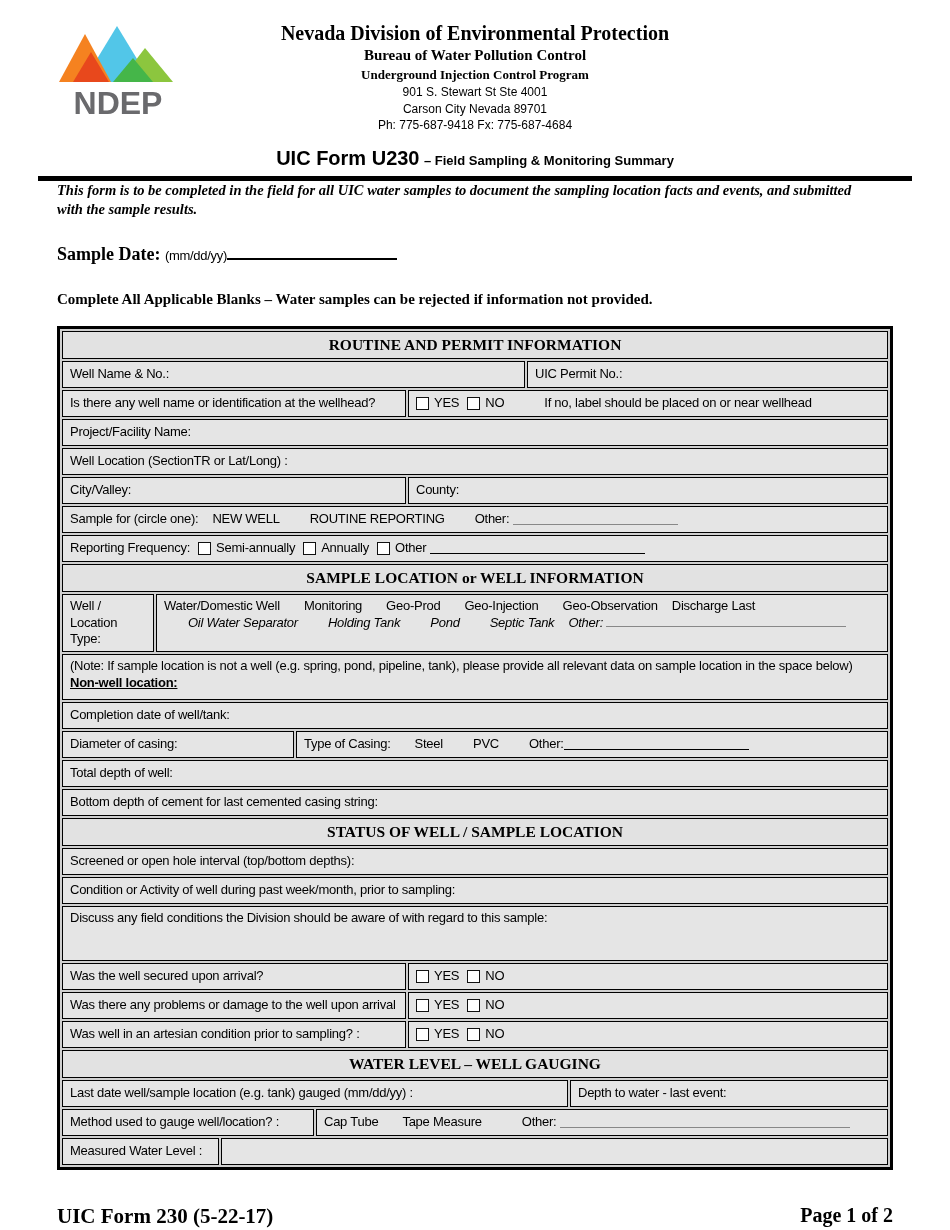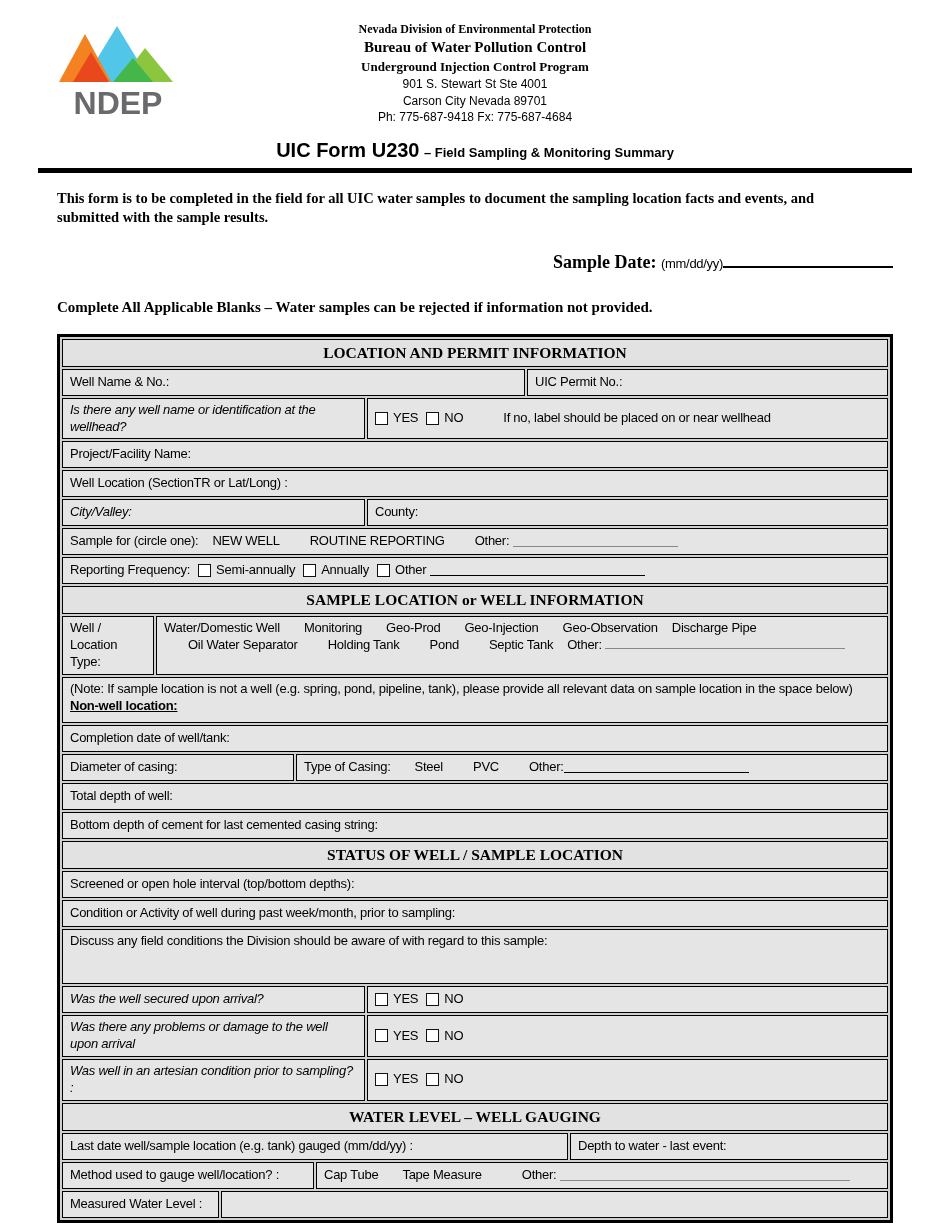--- a/index.html
+++ b/index.html
@@ -6,32 +6,32 @@
   html,body { background:#fff; }
   .page {
     position:relative; width:950px; height:1230px; margin:0 auto;
     background:#fff; font-family:"Liberation Sans", sans-serif; color:#000;
     overflow:hidden;
   }
   
   .hdr { position:relative; padding-top:22px; }
   .logo { position:absolute; left:57px; top:22px; width:122px; height:96px; }
   .hdr-center { text-align:center; }
-  .org1 { font-family:"Liberation Serif", serif; font-weight:bold; font-size:12px; }
+  .org1 { font-family:"Liberation Serif", serif; font-weight:bold; font-size:20px; }
   .org2 { font-family:"Liberation Serif", serif; font-weight:bold; font-size:15px; margin-top:2px;}
   .org3 { font-family:"Liberation Serif", serif; font-weight:bold; font-size:13px; margin-top:3px;}
   .addr { font-size:12px; line-height:14.5px; margin-top:2px; }
   .title-line { text-align:center; margin-top:14px; font-weight:bold; }
   .title-main { font-size:20px; }
   .title-sub  { font-size:13px; }
   .double-rule { margin:6px 38px 0 38px; height:3px; border-top:3px solid #000; border-bottom:2px solid #000; }
   
-  .intro { margin:16px 57px 0 57px; width:820px;
-    font-family:"Liberation Serif", serif; font-weight:bold; font-size:14.5px; line-height:1.35; }
-  .sample-date { margin:24px 57px 0 57px;text-align:right; }
+  .intro { margin:0 57px 0 57px; width:820px;
+    font-family:"Liberation Serif", serif; font-weight:bold; font-size:14.5px; line-height:1.35;font-style:italic; }
+  .sample-date { margin:24px 57px 0 57px; }
   .sd-label { font-family:"Liberation Serif", serif; font-weight:bold; font-size:18px; }
   .sd-fmt { font-size:13px; letter-spacing:-0.3px; }
   .blank { display:inline-block; border-bottom:2px solid #000; height:14px; vertical-align:baseline; }
   .blank.gray { border-bottom:1px solid #888; height:11px; }
   .blank.thin { border-bottom:1px solid #000; height:11px; }
   .w170 { width:170px; } .w165 { width:165px; } .w215 { width:215px; }
   .w240 { width:240px; } .w185 { width:185px; } .w290 { width:290px; }
   .complete-note { margin:26px 57px 0 57px;
     font-family:"Liberation Serif", serif; font-weight:bold; font-size:15px; }
   
@@ -46,25 +46,25 @@
   .sec-head { flex:1; background:#e2e2e2; border:1px solid #000; text-align:center;
     font-family:"Liberation Serif", serif; font-weight:bold; font-size:15.5px;
     padding:4px 0; letter-spacing:0; }
   .cb { display:inline-block; width:13px; height:13px; border:1.6px solid #111;
     background:#fff; vertical-align:-2px; margin-right:5px; flex:none; }
   .gap8 { display:inline-block; width:8px; } .gap14 { display:inline-block; width:14px; }
   .gap24 { display:inline-block; width:24px; } .gap30 { display:inline-block; width:30px; }
   .gap40 { display:inline-block; width:40px; }
   .opt { white-space:nowrap; }
   .tall42 { min-height:44px; } .tall48 { min-height:46px; } .tall56 { min-height:55px; align-items:flex-start; }
-  .indent { padding-left:24px; }
+  .indent { padding-left:24px;font-style:italic; }
   .nonwell { font-weight:bold; text-decoration:underline; }
   
   .c56 { width:463px; } .c44 { flex:1; }
-  .c41 { width:303px;font-style:italic; } .c59 { flex:1; }
+  .c41 { width:344px; } .c59 { flex:1; }
   .c11 { width:92px; } .c89 { flex:1; }
   .c31 { width:232px; } .c69 { flex:1; }
   .c61 { width:506px; } .c39 { flex:1; }
   .c27 { width:252px; } .c73 { flex:1; }
   .c19 { width:157px; } .c81 { flex:1; }
   .full { flex:1; }
   
   .footer { margin:34px 57px 0 57px; display:flex; justify-content:space-between;
     font-family:"Liberation Serif", serif; font-weight:bold; }
   .foot-left { font-size:21px; } .foot-right { font-size:20px; }
@@ -103,21 +103,21 @@
   <div class="sample-date">
     <span class="sd-label">Sample Date:</span>
     <span class="sd-fmt">(mm/dd/yy)</span><span class="blank w170"></span>
   </div>
 
   <div class="complete-note">Complete All Applicable Blanks – Water samples can be rejected if information not provided.</div>
 
   <div class="ftable">
 
     <div class="trow">
-        <div class="sec-head">LOCATION AND PERMIT INFORMATION</div>
+        <div class="sec-head">ROUTINE AND PERMIT INFORMATION</div>
       </div>
 
     <div class="trow">
       <div class="tc c56">
         <span class="lbl">Well Name &amp; No.:</span>
       </div>
       <div class="tc c44">
         <span class="lbl">UIC Permit No.:</span>
       </div>
     </div>
@@ -189,21 +189,21 @@
         <div class="sec-head">SAMPLE LOCATION or WELL INFORMATION</div>
       </div>
 
     <div class="trow">
       <div class="tc block tall42 c11">
         <div>Well / Location</div>
         <div>Type:</div>
       </div>
       <div class="tc block tall42 c89">
         <div>
-          <span class="opt">Water/Domestic Well</span><span class="gap24"></span><span class="opt">Monitoring</span><span class="gap24"></span><span class="opt">Geo-Prod</span><span class="gap24"></span><span class="opt">Geo-Injection</span><span class="gap24"></span><span class="opt">Geo-Observation</span><span class="gap14"></span><span class="opt">Discharge Pipe</span>
+          <span class="opt">Water/Domestic Well</span><span class="gap24"></span><span class="opt">Monitoring</span><span class="gap24"></span><span class="opt">Geo-Prod</span><span class="gap24"></span><span class="opt">Geo-Injection</span><span class="gap24"></span><span class="opt">Geo-Observation</span><span class="gap14"></span><span class="opt">Discharge Last</span>
         </div>
         <div class="indent">
           <span class="opt">Oil Water Separator</span><span class="gap30"></span><span class="opt">Holding Tank</span><span class="gap30"></span><span class="opt">Pond</span><span class="gap30"></span><span class="opt">Septic Tank</span><span class="gap14"></span><span>Other:</span>&nbsp;<span class="blank gray w240"></span>
         </div>
       </div>
     </div>
 
     <div class="trow">
       <div class="tc block tall48 full">
         <div>(Note: If sample location is not a well (e.g. spring, pond, pipeline, tank), please provide all relevant data on sample location in the space below)</div>

